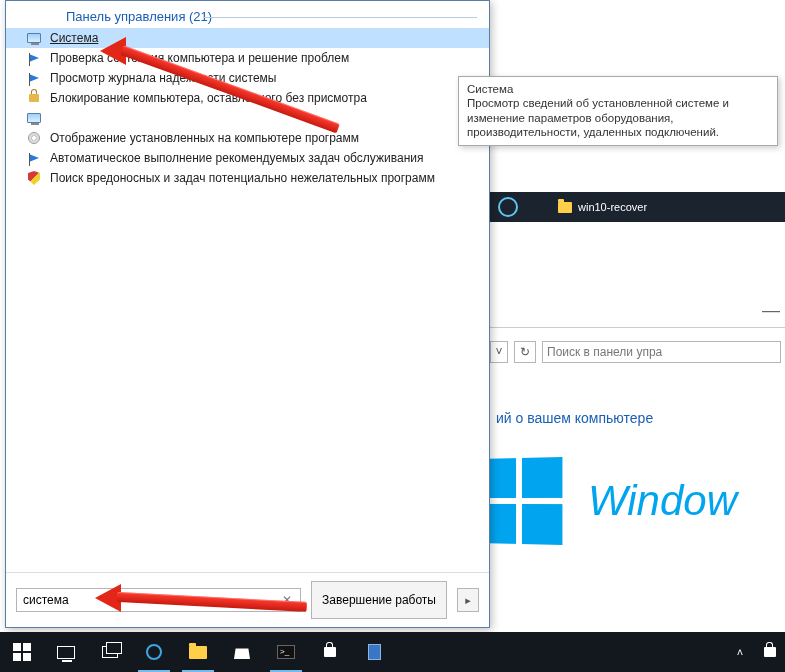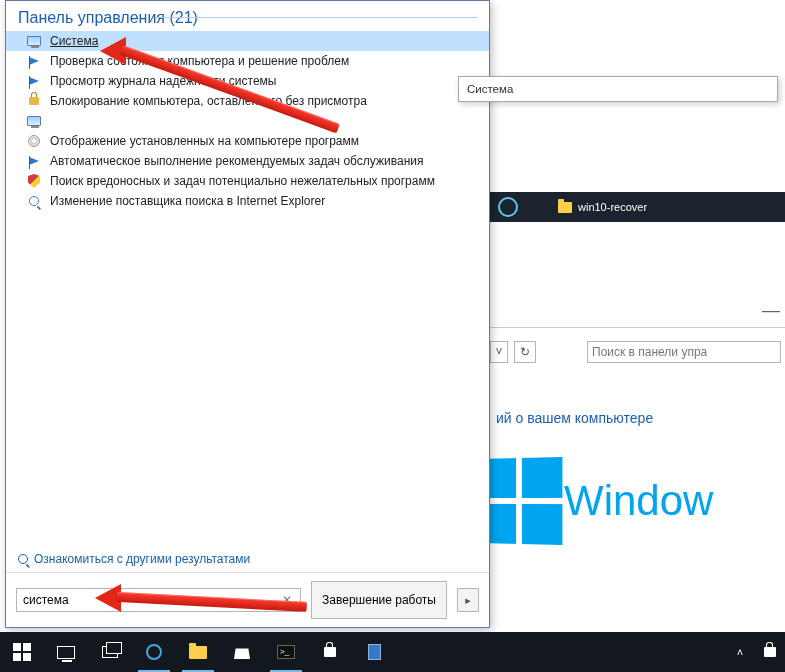--- a/index.html
+++ b/index.html
@@ -13,31 +13,31 @@
   .bg-folder { width: 14px; height: 11px; background: #ffcf4a; border-radius: 1px; margin-left: 40px; margin-right: 6px; position: relative; }
   .bg-folder::before { content:""; position:absolute; top:-3px; left:0; width:6px; height:3px; background:#ffcf4a; border-radius:1px 1px 0 0; }
   .bg-dark-strip .lbl { color: #fff; font-size: 11px; }
 
   .separator-row { position: absolute; left: 490px; top: 300px; right: 0; height: 28px; border-bottom: 1px solid #ccc; display:flex; align-items:center; justify-content:flex-end; }
   .dash-btn { width: 28px; height: 18px; font-size: 18px; color:#666; text-align:center; line-height:10px; }
 
   .addr-row { position: absolute; left: 490px; top: 338px; right: 0; height: 28px; display:flex; align-items:center; gap:6px; }
   .addr-dd { flex:0 0 18px; height:22px; border:1px solid #b5b5b5; display:flex; align-items:center; justify-content:center; color:#555; }
   .addr-dd.r { flex:0 0 22px; }
-  .search-box { flex:1; height:22px; border:1px solid #b5b5b5; padding:0 4px; font-size:12px; color:#777; display:flex; align-items:center; margin-right:4px;margin-left:45px; }
+  .search-box { flex:1; height:22px; border:1px solid #b5b5b5; padding:0 4px; font-size:12px; color:#777; display:flex; align-items:center; margin-right:4px; }
 
   .about-link { position: absolute; left: 496px; top: 410px; color:#1a5fb4; font-size:14px;text-align:right; }
-  .win-logo-row { position: absolute; left: 476px; top: 458px; display:flex; align-items:center; gap:2px; }
+  .win-logo-row { position: absolute; left: 476px; top: 458px; display:flex; align-items:center; gap:26px;font-style:italic; }
   .win-logo { width: 86px; height: 86px; display:grid; grid-template-columns:1fr 1fr; grid-template-rows:1fr 1fr; gap:6px; transform: perspective(300px) rotateY(-10deg); }
   .win-logo div { background:#00a4ef; }
   .win-text { color:#00a4ef; font-size:42px; font-weight:400; }
 
   
   .start-panel { position: absolute; left: 5px; top: 0; width: 485px; height: 628px; background:#fff; border:1px solid #5a7ca8; box-shadow: 2px 2px 8px rgba(0,0,0,0.25); display:flex; flex-direction:column; }
-  .section-header { color:#1a5fb4; font-size:16px; padding:8px 10px 2px 12px; position:relative; }
+  .section-header { color:#1a5fb4; font-size:13px; padding:8px 10px 2px 12px; position:relative;margin-left:48px; }
   .section-header::after { content:""; position:absolute; left:150px; right:12px; top:16px; height:1px; background:#b7cbe3; }
   .file-header::after { left:70px; }
 
   .results { padding: 2px 0 6px 0; }
   .result { display:flex; align-items:center; height:20px; padding: 0 12px 0 20px; gap:8px; cursor:pointer; }
   .result.sel { background:#bfe0ff; }
   .result .icon { width:16px; height:16px; flex:0 0 16px; display:flex; align-items:center; justify-content:center; }
   .result .label { font-size:12px; color:#222; white-space:nowrap; }
   .result.sel .label { text-decoration: underline; }
 
@@ -170,44 +170,35 @@
           <span class="i-flag"></span>
         </span>
         <span class="label">Автоматическое выполнение рекомендуемых задач обслуживания</span>
       </div>
       <div class="result">
         <span class="icon">
           <span class="i-shield"></span>
         </span>
         <span class="label">Поиск вредоносных и задач потенциально нежелательных программ</span>
       </div>
-      <div class="result">
-        <span class="icon">
-          <span class="i-mag"></span>
-        </span>
-        <span class="label">Изменение поставщика поиска в Internet Explorer</span>
-      </div>
     </div>
   <div class="files-blank"></div>
-  <div class="footer-link">
-    <span class="i-mag"></span>
-    <span>Ознакомиться с другими результатами</span>
-  </div>
   <div class="search-row">
     <div class="query-box">
       <input type="text" value="система" style="">
       <span class="clear-x">✕</span>
     </div>
     <div class="shutdown-btn">Завершение работы</div>
     <div class="shutdown-more">▸</div>
   </div>
 </div>
 
 <div class="tooltip">
   <div class="tt-title">Система</div>
+  <div>Просмотр сведений об установленной системе и изменение параметров оборудования, производительности, удаленных подключений.</div>
 </div>
 
 <div class="arrow" style="left:100px; top:45px;">
   <div class="arrow-head" style="left:0; top:-8px;"></div>
   <div class="arrow-line" style="left:22px; top:0; width:230px; transform:rotate(20deg);"></div>
 </div>
 <div class="arrow" style="left:95px; top:592px;">
   <div class="arrow-head" style="left:0; top:-8px;"></div>
   <div class="arrow-line" style="left:22px; top:0; width:190px; transform:rotate(3deg);"></div>
 </div>

